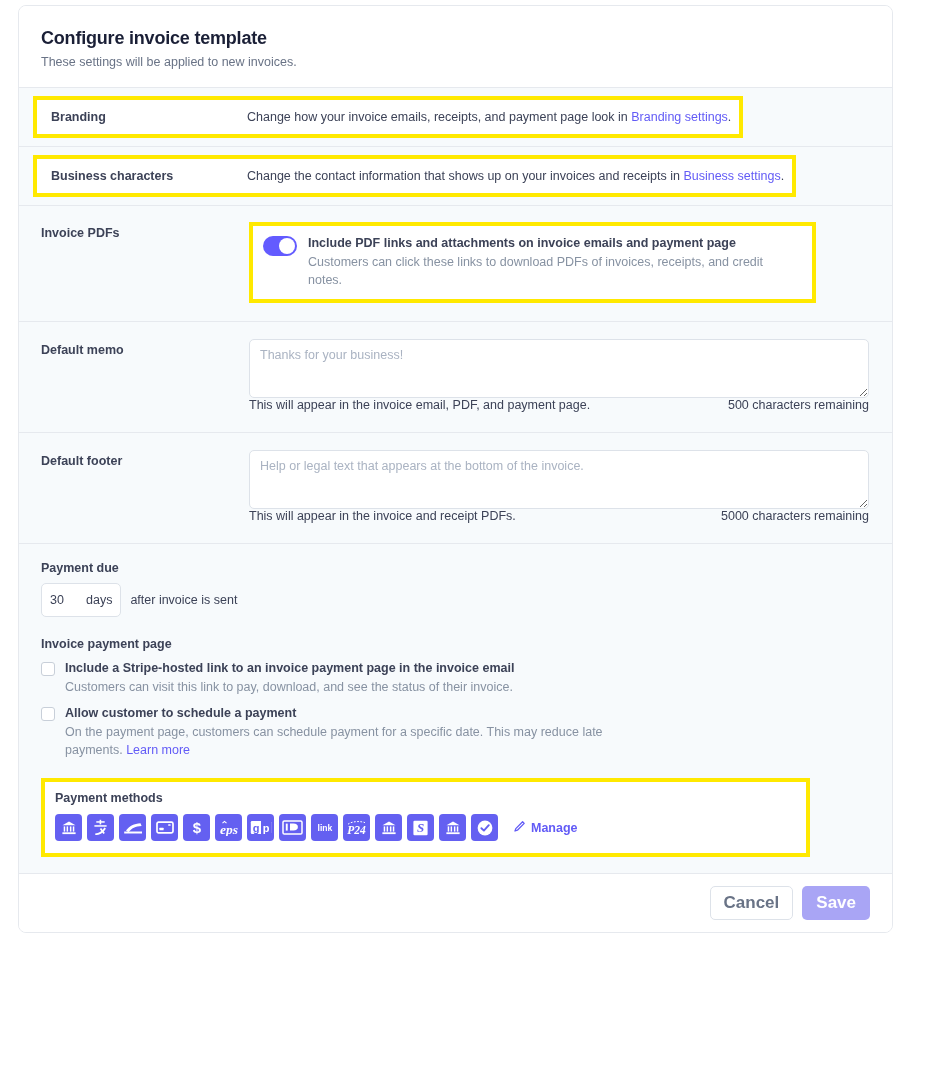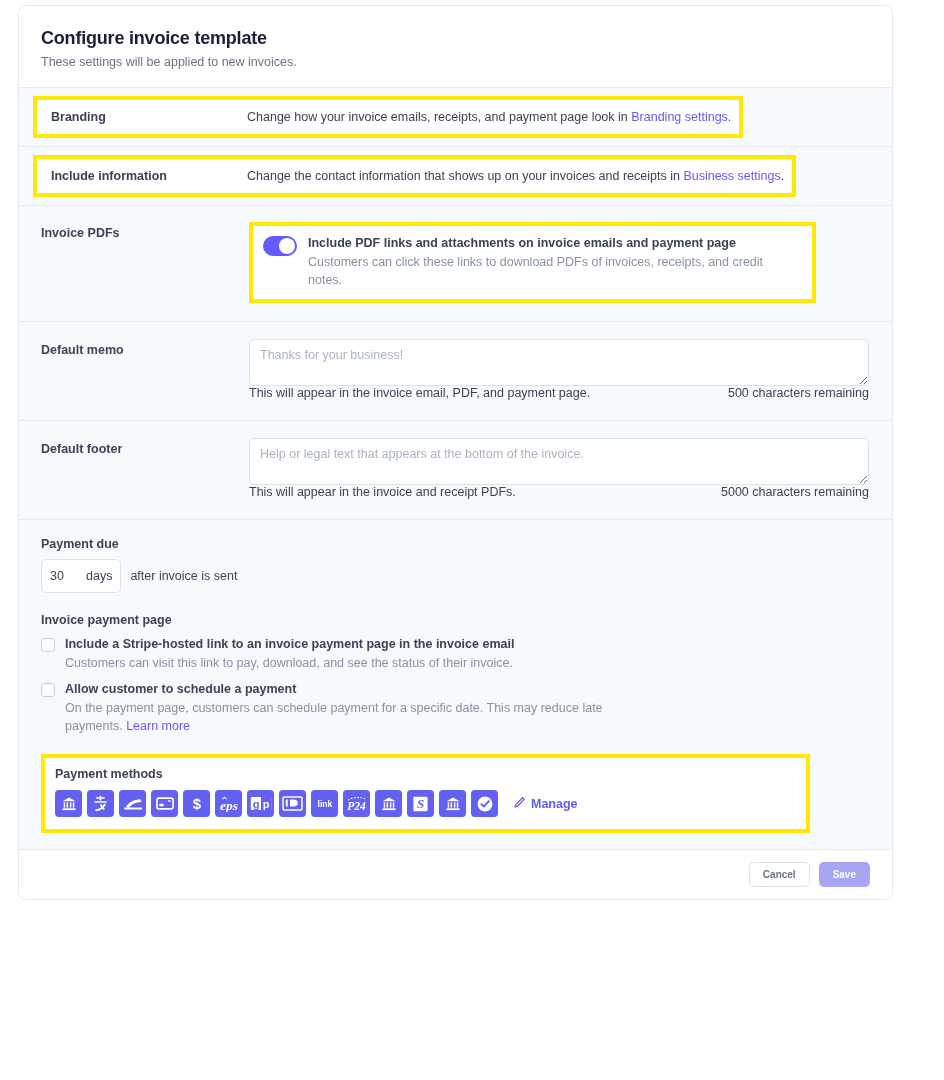--- a/index.html
+++ b/index.html
@@ -75,21 +75,21 @@
   .toggle .knob {
     position: absolute; top: 2px; left: 16px;
     width: 16px; height: 16px; border-radius: 50%;
     background: #ffffff;
   }
   .toggle-title { font-size: 12.5px; font-weight: bold; color: #3c4257; line-height: 17px; }
   .toggle-desc { font-size: 12.5px; color: #8792a2; line-height: 18px; margin-top: 1px; }
 
   
   .ta {
-    width: 620px; height: 47px;
+    width: 620px; height: 59px;
     border: 1px solid #dde2e9; border-radius: 5px;
     background: #ffffff;
     font-family: "Liberation Sans", sans-serif;
     font-size: 12.5px; color: #3c4257;
     padding: 8px 10px; resize: vertical;
     display:block;
   }
   .ta::placeholder { color: #aab3c2; }
   .ta-meta {
     width: 620px; display: flex; justify-content: space-between;
@@ -168,21 +168,21 @@
     cursor: pointer; text-decoration: none; white-space: nowrap;
   }
 
   
   .card-footer {
     background: #ffffff; border-top: 1px solid #e6e9ee;
     padding: 12px 22px; display: flex; justify-content: flex-end; gap: 9px;
   }
   .btn {
     font-family: "Liberation Sans", sans-serif;
-    font-size: 10px; font-weight: bold;
+    font-size: 17px; font-weight: bold;
     border-radius: 5px; padding: 6px 13px; cursor: pointer;
     border: 1px solid transparent;
   }
   .btn-cancel { background: #ffffff; border-color: #dde2e9; color: #697386; }
   .btn-save { background: #a9a5f5; color: #ffffff; }
 </style>
 </head>
 <body>
 
 <div class="page">
@@ -197,21 +197,21 @@
       <div class="row-hlbox">
         <div class="row-label">Branding</div>
         <div class="row-body">
           <div class="row-text"><span>Change how your invoice emails, receipts, and payment page look in </span><a class="link" href="#">Branding settings</a><span>.</span></div>
         </div>
       </div>
     </div>
 
     <div class="row hl-row">
       <div class="row-hlbox">
-        <div class="row-label">Include information</div>
+        <div class="row-label">Business characters</div>
         <div class="row-body">
           <div class="row-text"><span>Change the contact information that shows up on your invoices and receipts in </span><a class="link" href="#">Business settings</a><span>.</span></div>
         </div>
       </div>
     </div>
 
     <div class="row" style="padding:16px 22px 18px 22px;">
       <div class="row-label">Invoice PDFs</div>
       <div class="row-body">
         <div class="hl" style="padding:9px 13px 10px 10px; margin-right:54px;">

